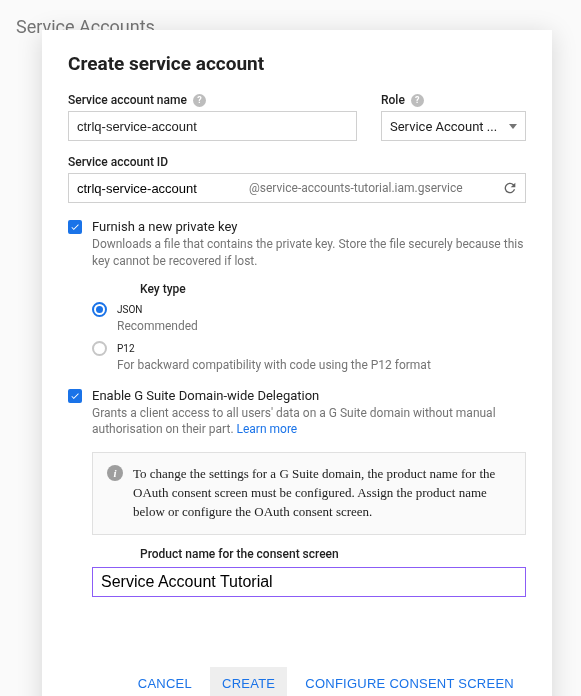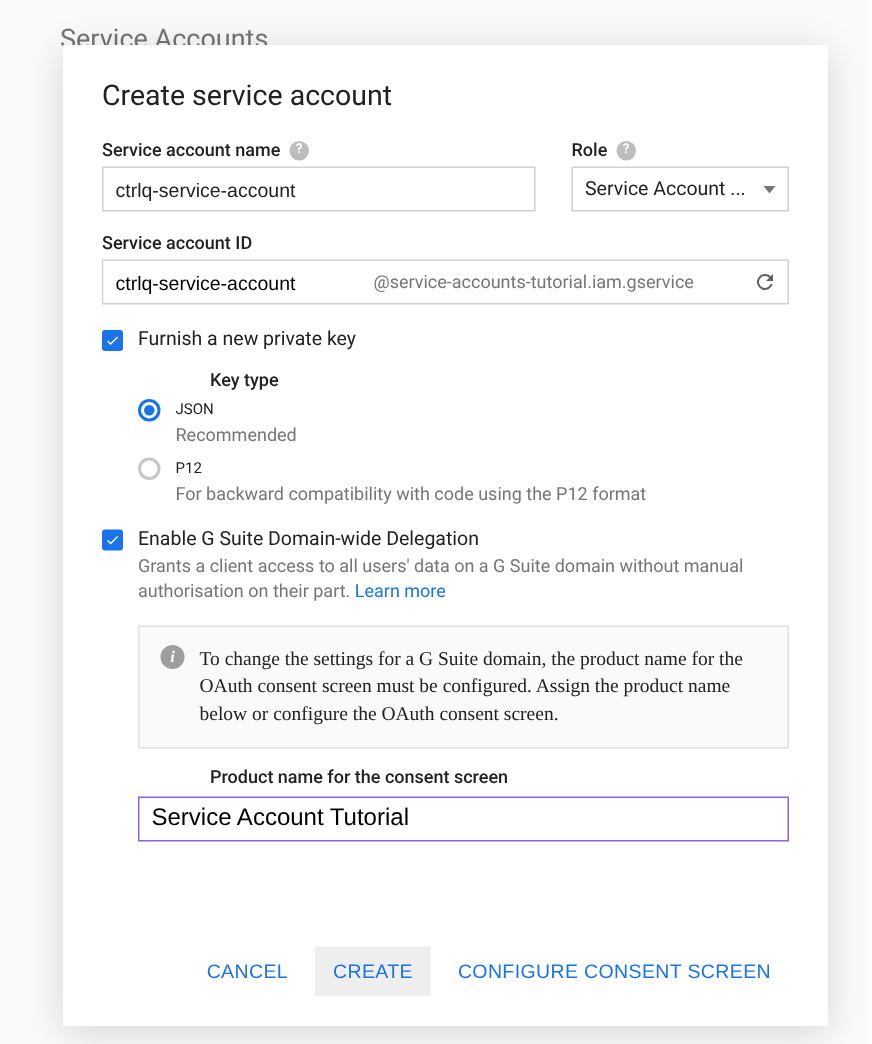--- a/index.html
+++ b/index.html
@@ -5,36 +5,36 @@
     * { box-sizing: border-box; margin: 0; padding: 0; }
     body {
       font-family: Roboto, Arial, sans-serif;
       background: #fafafa;
       width: 581px;
       height: 696px;
       position: relative;
       overflow: hidden;
     }
     .page-header {
-      padding: 16px 40px;
+      padding: 16px 16px;
       color: #757575;
       font-size: 18px;
     }
     .dialog {
       position: absolute;
       top: 30px;
       left: 42px;
       width: 510px;
       background: #fff;
       box-shadow: 0 4px 24px rgba(0,0,0,0.15);
       padding: 22px 26px 20px;
     }
     .dialog-title {
       font-size: 19px;
-      font-weight: 400;
+      font-weight: 700;
       color: #212121;
       margin-bottom: 18px;
     }
     .row { display: flex; gap: 24px; margin-bottom: 14px; }
     .field { display: flex; flex-direction: column; }
     .field.grow { flex: 1; }
     .field.role { width: 145px; }
     .label-row { display: flex; align-items: center; gap: 6px; margin-bottom: 4px; }
     .label {
       font-size: 12px;
@@ -277,20 +277,21 @@
   </div>
 
   <div class="checkbox-row">
     <span class="checkbox">
       <svg viewBox="0 0 24 24">
           <path d="M9 16.17 4.83 12l-1.42 1.41L9 19 21 7l-1.41-1.41z"></path>
         </svg>
     </span>
     <span class="checkbox-label">Furnish a new private key</span>
   </div>
+  <div class="help-text">Downloads a file that contains the private key. Store the file securely because this key cannot be recovered if lost.</div>
 
   <div class="sub-section">
     <div class="sub-label">Key type</div>
 
     <div class="radio-row">
       <span class="radio checked"></span>
       <span class="radio-label">JSON</span>
     </div>
     <div class="radio-help">Recommended</div>
 

